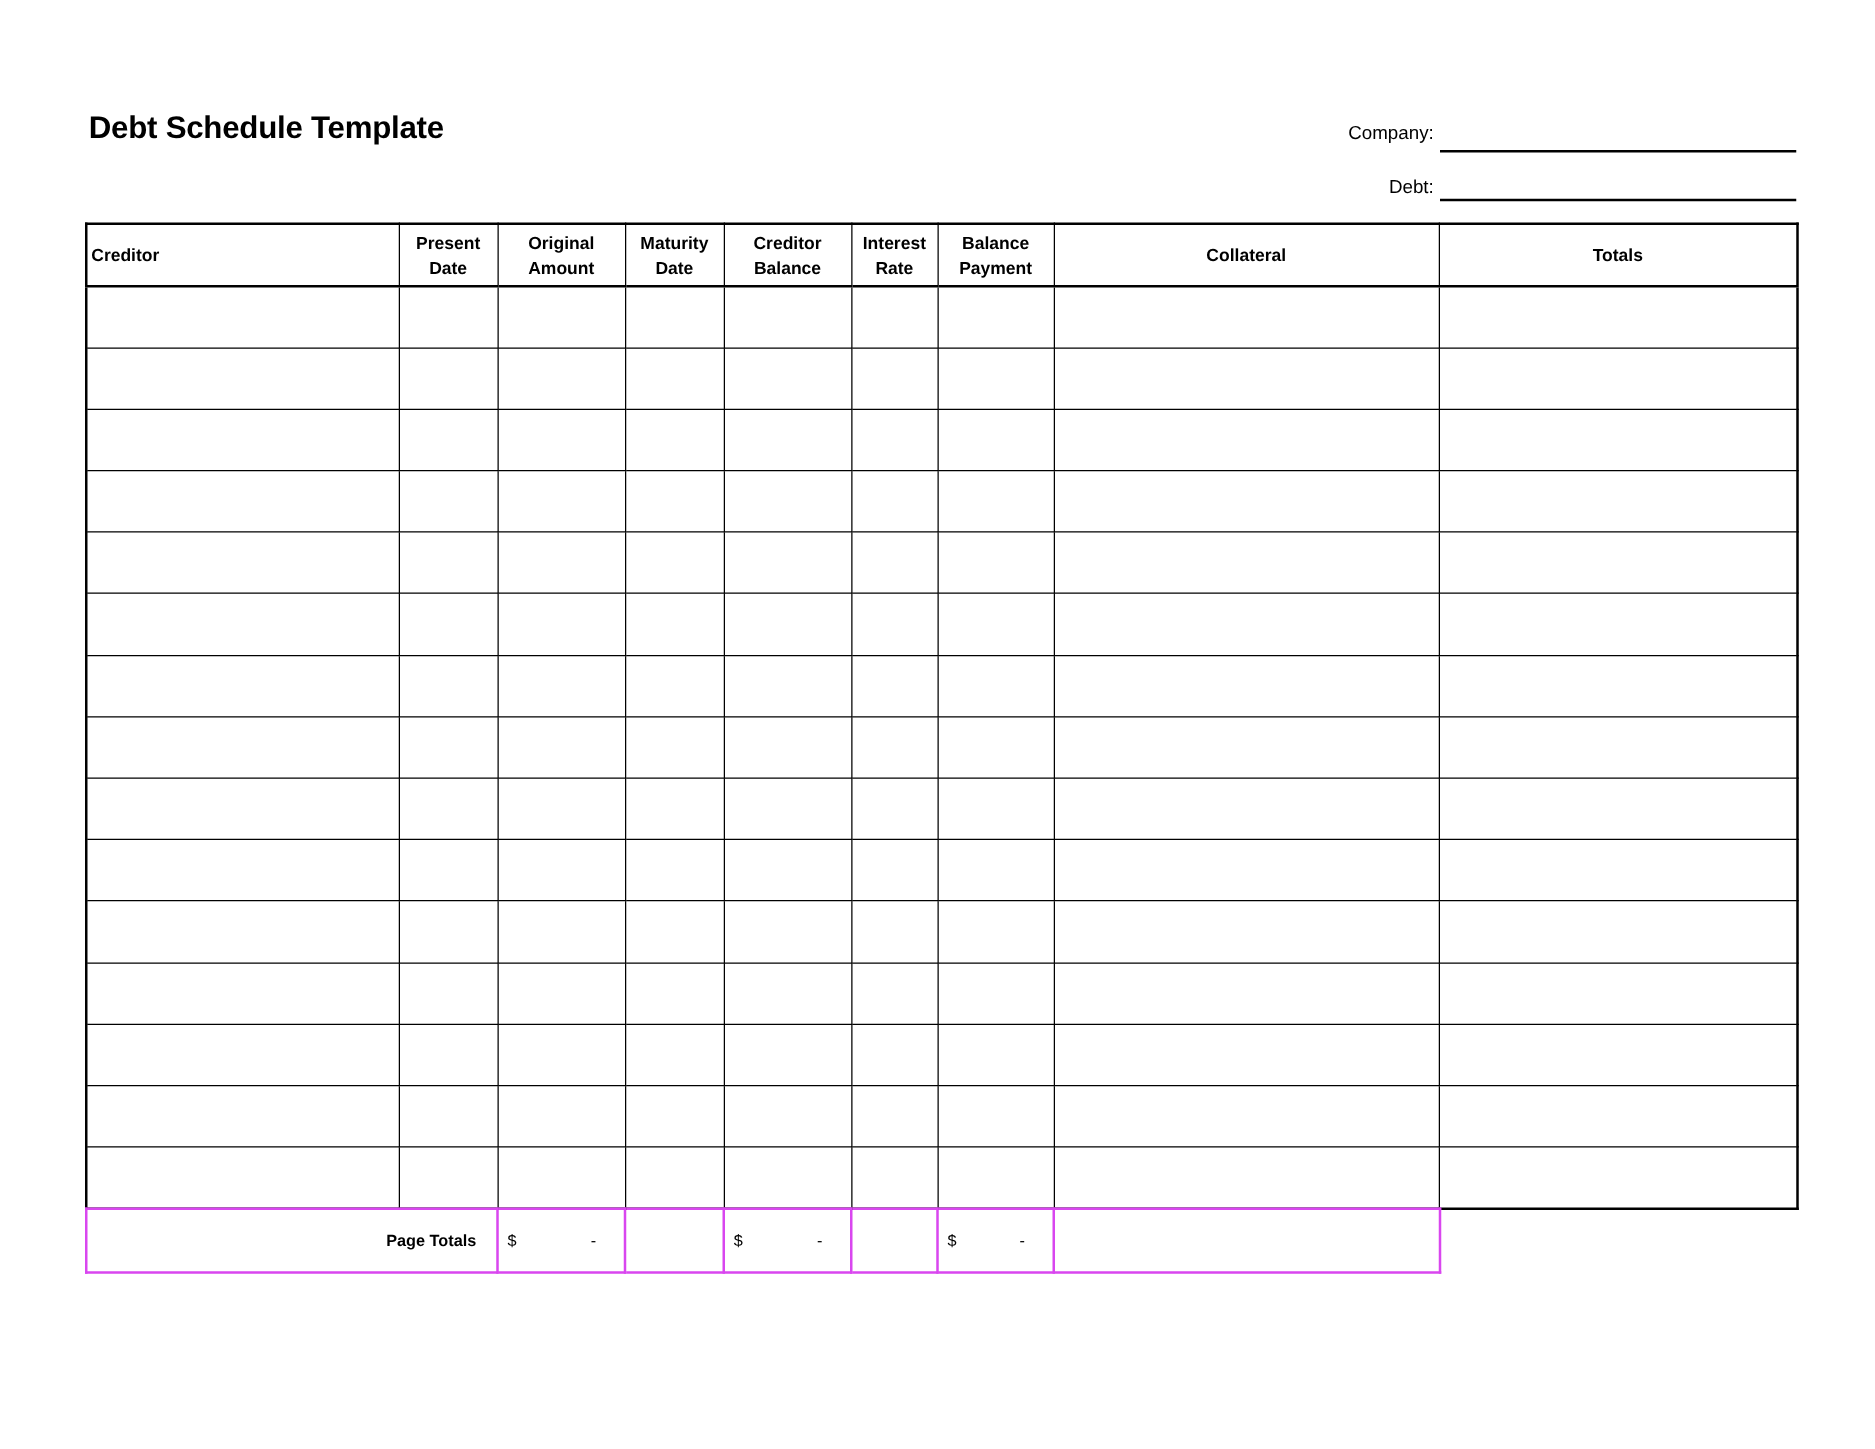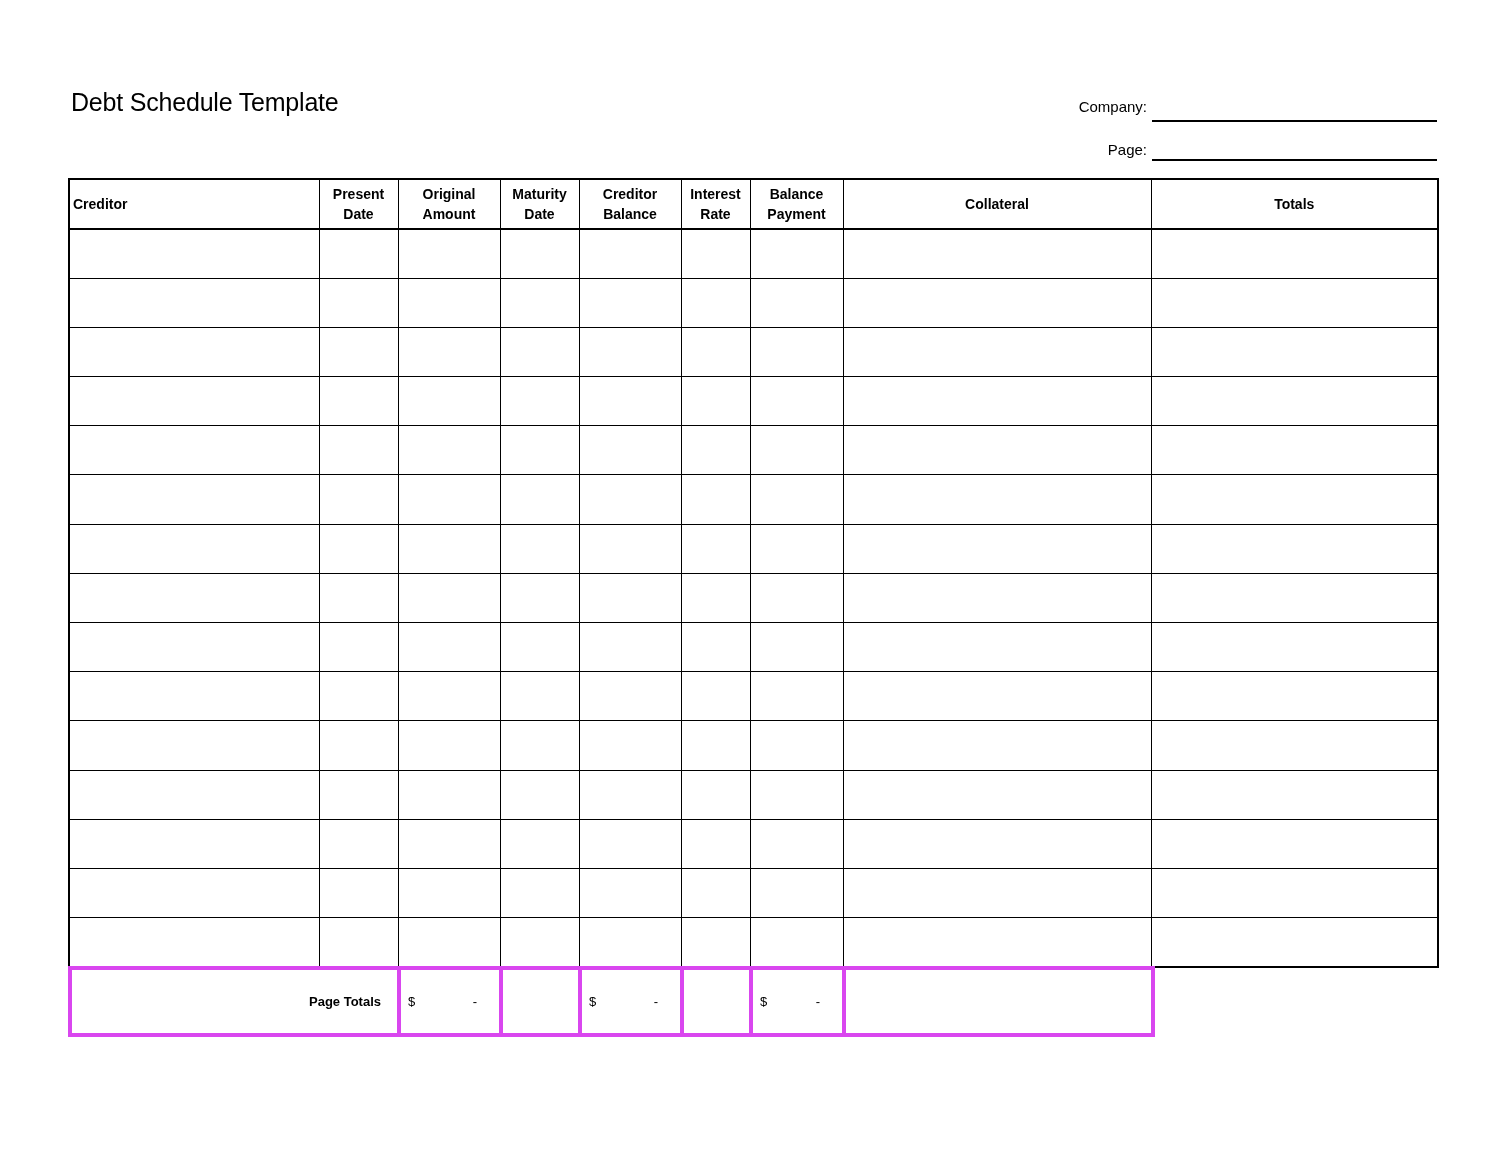--- a/index.html
+++ b/index.html
@@ -12,21 +12,21 @@
     position: relative;
     overflow: hidden;
   }
   .page { position: relative; width: 1500px; height: 1159px; background: #ffffff; }
 
   .title {
     position: absolute;
     left: 71px;
     top: 88px;
     font-size: 25px;
-    font-weight: normal;
+    font-weight: bold;
     letter-spacing: -0.2px;
   }
   .subtitle {
     position: absolute;
     left: 71px;
     top: 129px;
     font-size: 12.5px;
     white-space: pre-wrap;
   }
 
@@ -84,22 +84,22 @@
   }
   .main-table tbody tr { height: 49.2px; }
   .main-table tbody td { background: #ffffff; }
 
   .totals-table {
     width: 1083px;
     border: 2px solid #000;
     margin-top: -2px;
   }
   .totals-table td {
-    border: 4px solid #d946ef;
-    height: 67px;
+    border: 2px solid #d946ef;
+    height: 51px;
     vertical-align: middle;
     font-size: 13px;
   }
   .totals-label-cell {
     text-align: right;
     font-weight: bold;
     font-size: 13.5px;
     padding-right: 16px;
   }
   .money {
@@ -113,21 +113,21 @@
 </head>
 <body>
 
 <div class="page">
 
   <div class="title">Debt Schedule Template</div>
 
   <div class="form-label company-label">Company:</div>
   <div class="blank-line company-line"></div>
 
-  <div class="form-label date-label">Page:</div>
+  <div class="form-label date-label">Debt:</div>
   <div class="blank-line date-line"></div>
 
   <div class="table-wrap">
 
     <table class="main-table">
       <colgroup>
         <col style="width:250px">
         <col style="width:79px">
         <col style="width:102px">
         <col style="width:79px">

